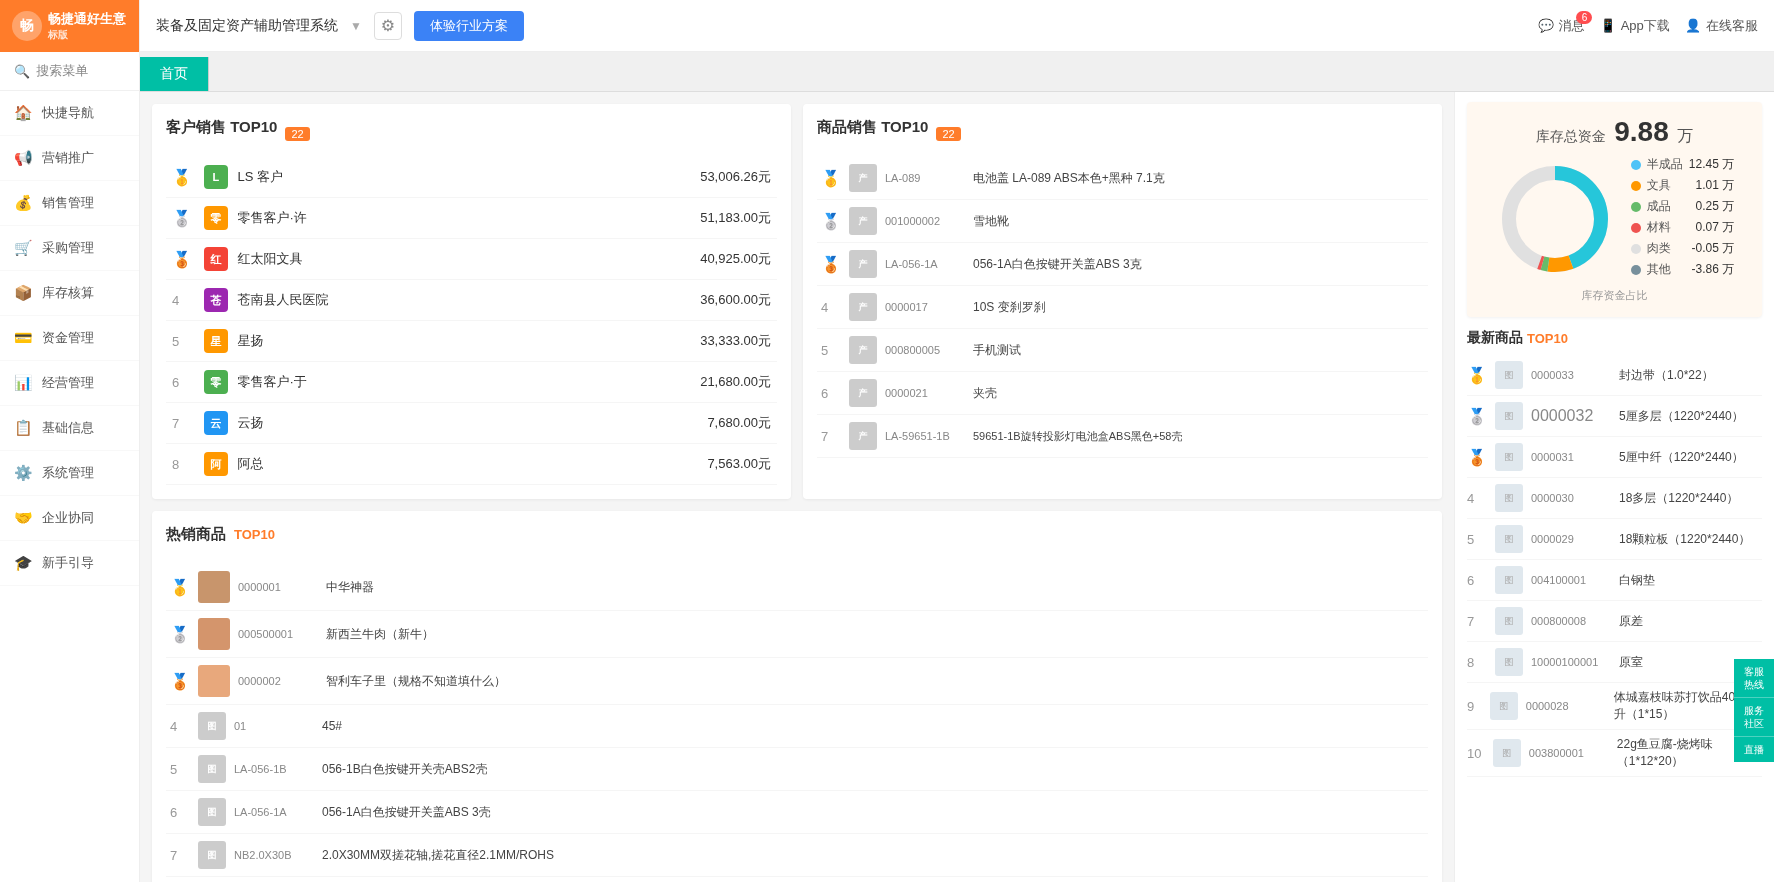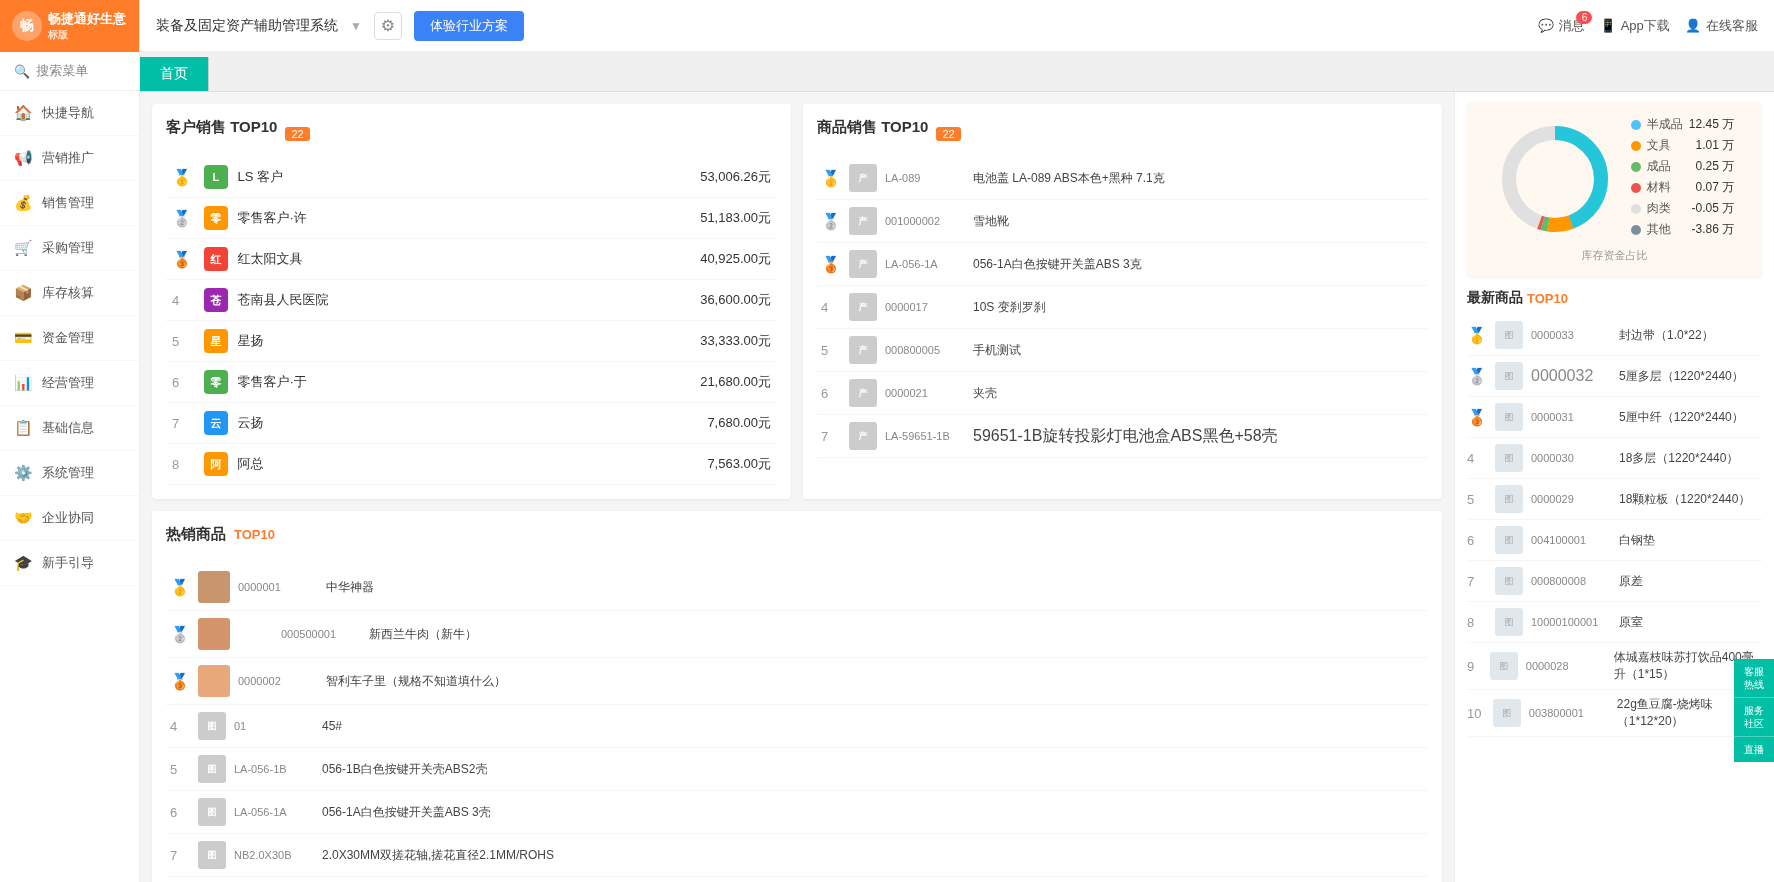--- a/index.html
+++ b/index.html
@@ -503,21 +503,21 @@
               <div class="product-list-item">
     <span class="product-rank"><span style="color:#999;font-size:13px;">6</span></span>
     <div class="gray-thumb">产</div>
     <span style="color:#888;font-size:11px;min-width:80px;">0000021</span>
     <span style="font-size:12px;color:#444;">夹壳</span>
   </div>
               <div class="product-list-item">
     <span class="product-rank"><span style="color:#999;font-size:13px;">7</span></span>
     <div class="gray-thumb">产</div>
     <span style="color:#888;font-size:11px;min-width:80px;">LA-59651-1B</span>
-    <span style="font-size:16px;color:#444;">59651-1B旋转投影灯电池盒ABS黑色+58壳</span>
+    <span style="font-size:11px;color:#444;">59651-1B旋转投影灯电池盒ABS黑色+58壳</span>
   </div>
             </div>
         </div>
       </div>
 
       <div class="card">
         <div class="section-header-row">
           <span class="section-title">
             热销商品 <span class="top10-label">TOP10</span>
           </span>
@@ -525,21 +525,21 @@
         <div id="hot-products-list" class="hot-products-grid">
             <div class="product-list-item">
     <span class="product-rank"><span style="color:#f5a623;font-size:16px;">🥇</span></span>
     <div style="width:32px;height:32px;background:#c8956c;border-radius:3px;flex-shrink:0;"></div>
     <span style="color:#888;font-size:11px;min-width:80px;">0000001</span>
     <span style="font-size:12px;color:#444;">中华神器</span>
   </div>
             <div class="product-list-item">
     <span class="product-rank"><span style="color:#aaa;font-size:16px;">🥈</span></span>
     <div style="width:32px;height:32px;background:#d4956c;border-radius:3px;flex-shrink:0;"></div>
-    <span style="color:#888;font-size:11px;min-width:80px;margin-left:43px;">000500001</span>
+    <span style="color:#888;font-size:11px;min-width:80px;">000500001</span>
     <span style="font-size:12px;color:#444;">新西兰牛肉（新牛）</span>
   </div>
             <div class="product-list-item">
     <span class="product-rank"><span style="color:#cd7f32;font-size:16px;">🥉</span></span>
     <div style="width:32px;height:32px;background:#e8a87c;border-radius:3px;flex-shrink:0;"></div>
     <span style="color:#888;font-size:11px;min-width:80px;">0000002</span>
     <span style="font-size:12px;color:#444;">智利车子里（规格不知道填什么）</span>
   </div>
             <div class="product-list-item">
     <span class="product-rank"><span style="color:#999;font-size:13px;">4</span></span>
@@ -571,20 +571,25 @@
     
     
   </div>
           </div>
       </div>
     </div>
 
     <div class="right-panel">
 
       <div class="card" style="background:#fff8f0;">
+        <div style="text-align:center;margin-bottom:8px;">
+          <span style="font-size:14px;color:#555;">库存总资金</span>
+          <span style="font-size:28px;font-weight:bold;color:#333;margin:0 4px;">9.88</span>
+          <span style="font-size:16px;color:#555;">万</span>
+        </div>
         <div class="donut-wrapper">
           <svg width="120" height="120" viewBox="0 0 120 120">
 
             <circle cx="60" cy="60" r="46" fill="none" stroke="#e0e0e0" stroke-width="14"></circle>
 
             <circle cx="60" cy="60" r="46" fill="none" stroke="#26c6da" stroke-width="14" stroke-dasharray="200 289" stroke-dashoffset="72" transform="rotate(-90 60 60)"></circle>
 
             <circle cx="60" cy="60" r="46" fill="none" stroke="#ff9800" stroke-width="14" stroke-dasharray="23 289" stroke-dashoffset="-128" transform="rotate(-90 60 60)"></circle>
 
             <circle cx="60" cy="60" r="46" fill="none" stroke="#66bb6a" stroke-width="14" stroke-dasharray="6 289" stroke-dashoffset="-151" transform="rotate(-90 60 60)"></circle>

